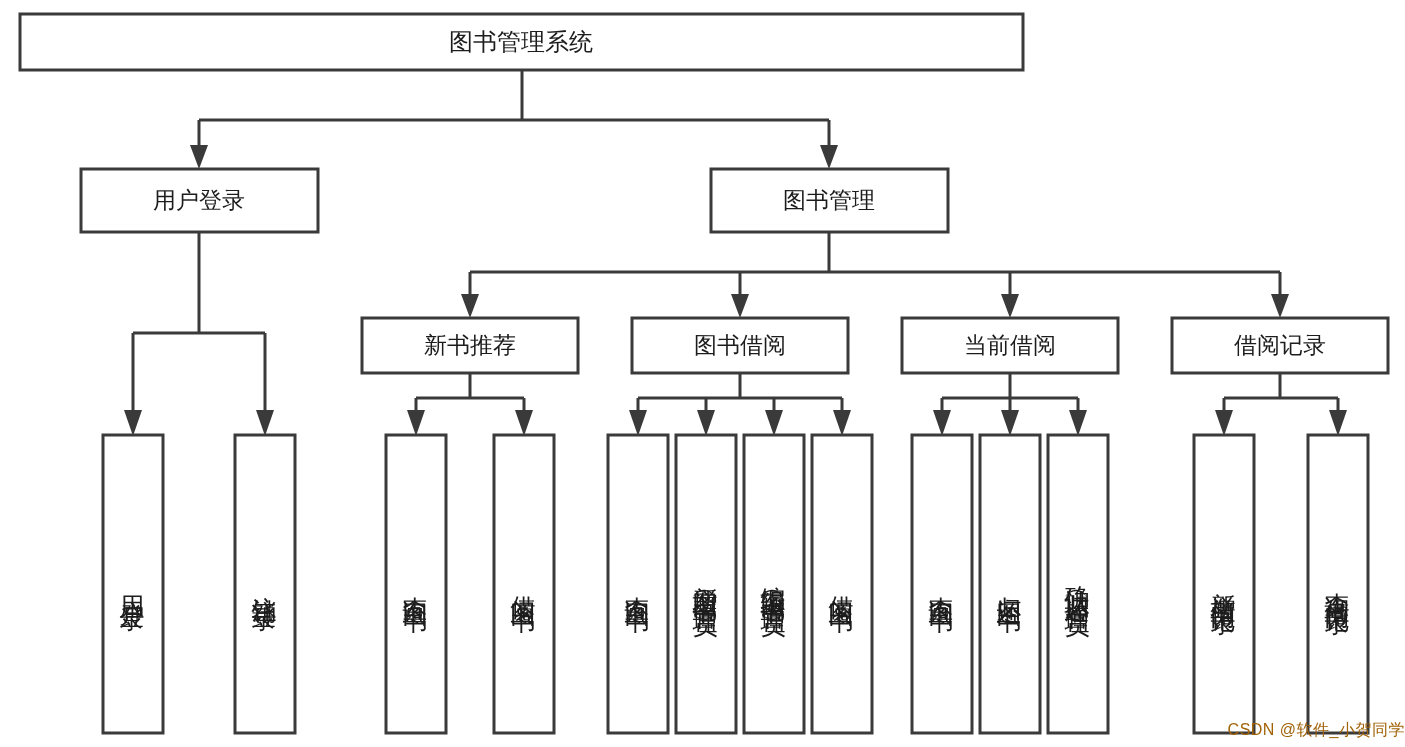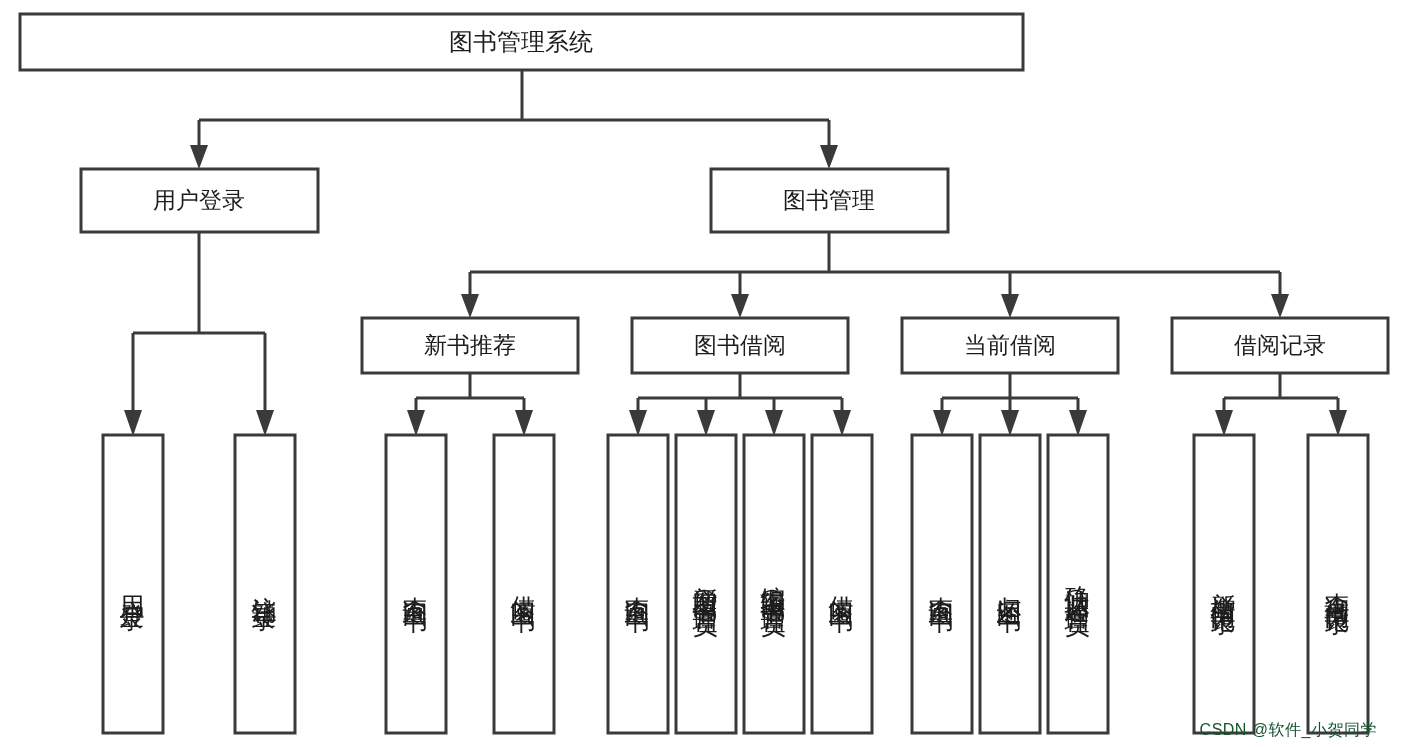--- a/index.html
+++ b/index.html
@@ -22,23 +22,23 @@
     writing-mode:vertical-rl;
     text-orientation:upright;
     font-family:"Liberation Sans","DejaVu Sans",sans-serif;
     font-size:25px;color:#1c1c1c;
     display:flex;align-items:center;justify-content:center;
     letter-spacing:4px;
     white-space:nowrap;
     pointer-events:none;
   }
   .watermark{
-    position:absolute;right:28px;bottom:6px;
+    position:absolute;right:0;bottom:6px;
     font-family:"Liberation Sans","DejaVu Sans",sans-serif;
-    font-size:16px;color:#14532d;letter-spacing:.5px;
+    font-size:16px;color:#a16207;letter-spacing:.5px;
     white-space:nowrap;
   }
 </style>
 </head>
 <body>
 
 <div id="diagram-root">
 
   <svg class="diagram" viewBox="0 0 1405 747">
 

